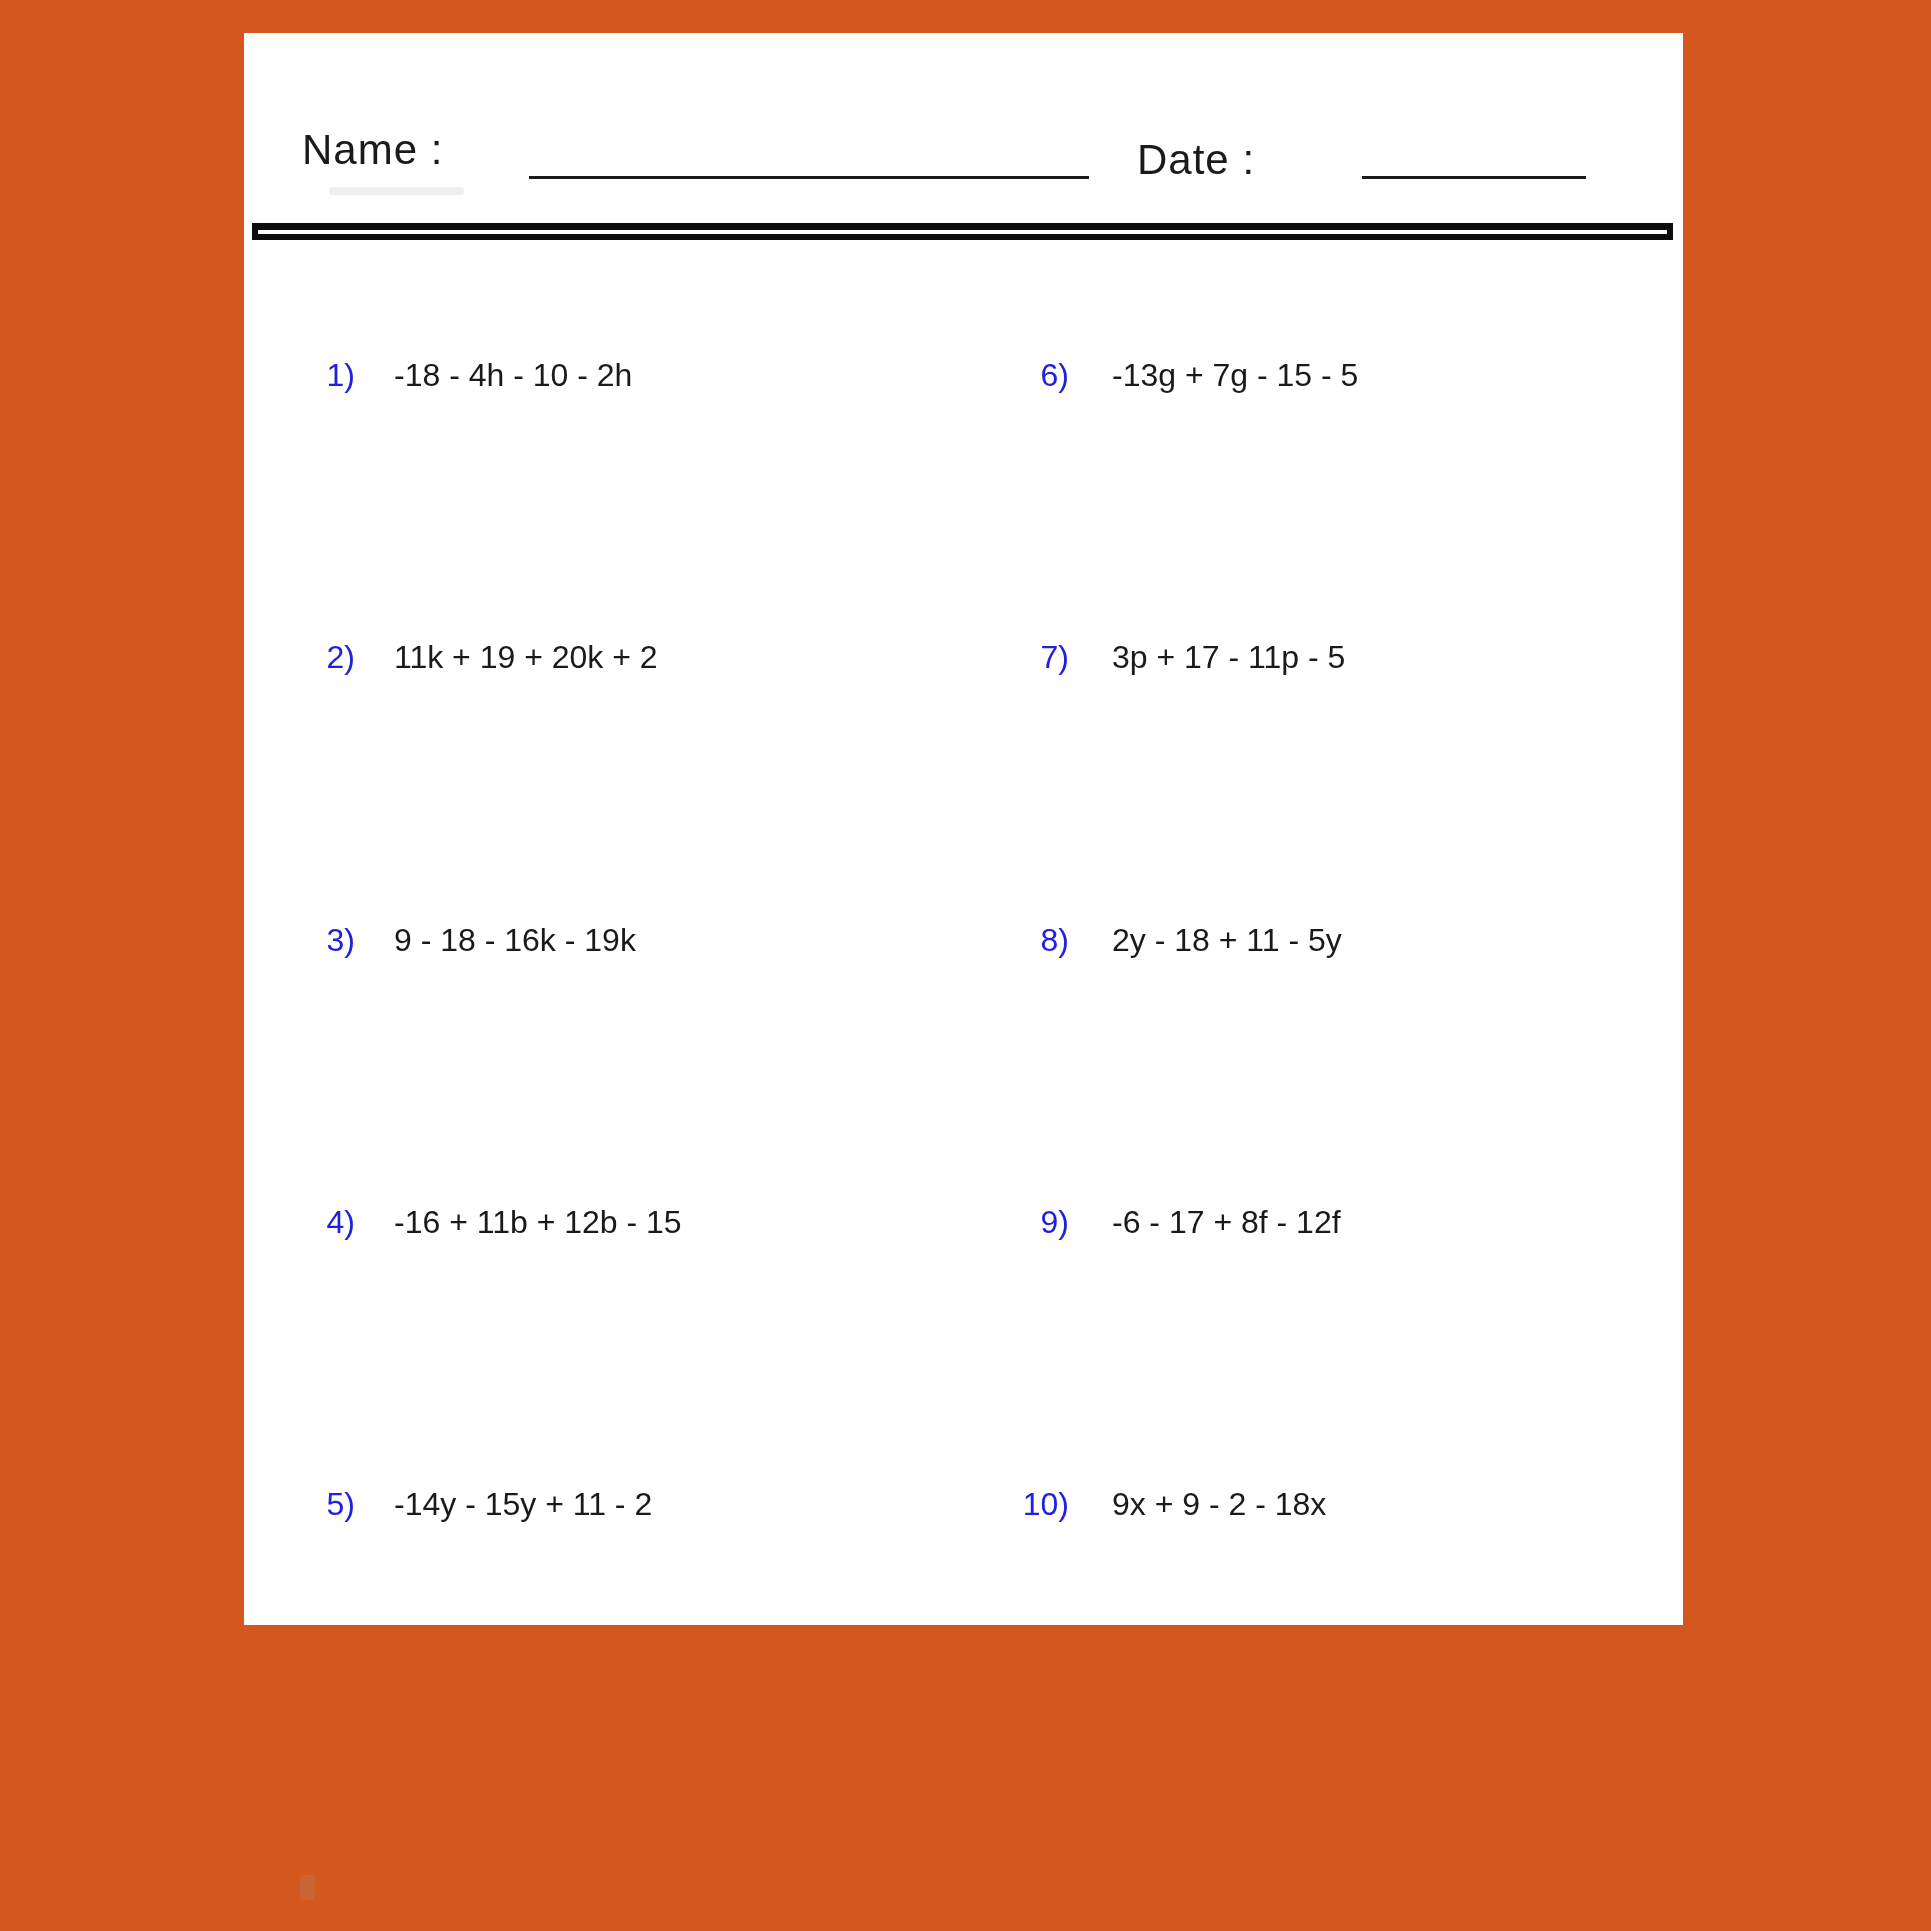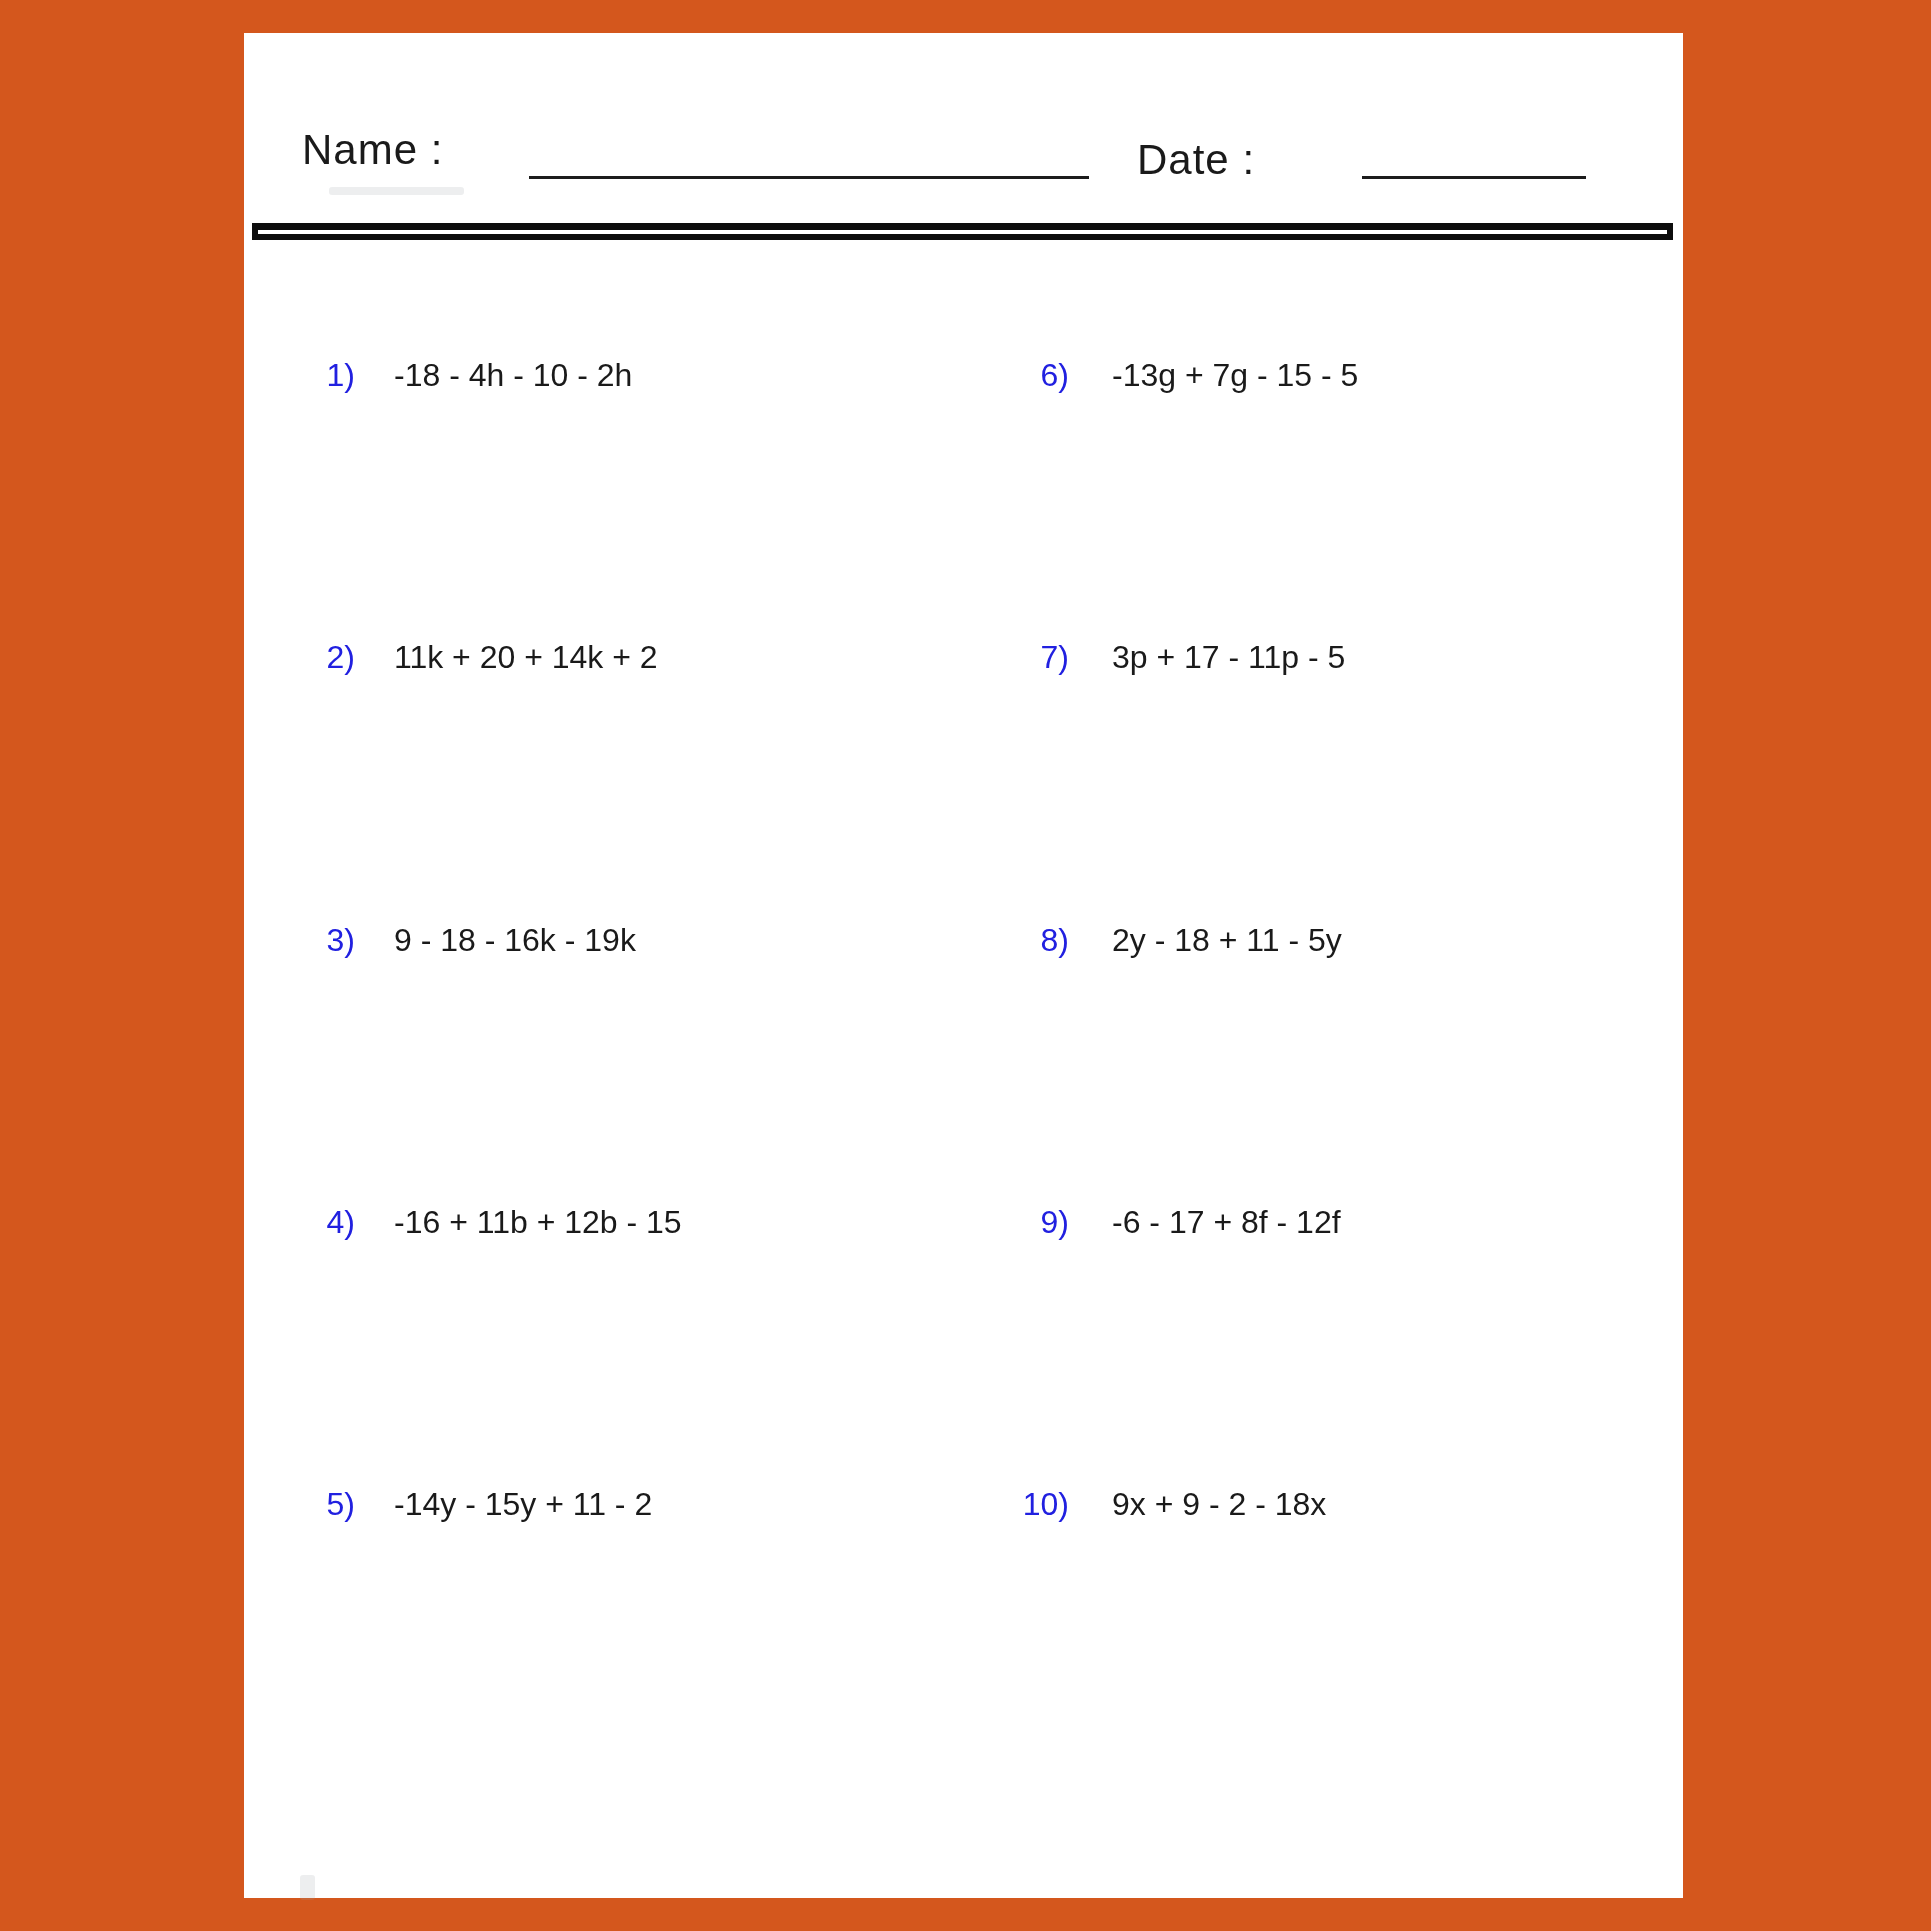--- a/index.html
+++ b/index.html
@@ -12,21 +12,21 @@
     position: relative;
     background: var(--background-orange, #d4571d);
     font-family: "Liberation Sans", sans-serif;
     overflow: hidden;
   }
   .paper {
     position: absolute;
     left: 244px;
     top: 33px;
     width: 1439px;
-    height: 1865px;
+    height: 1592px;
     background: var(--paper-white, #ffffff);
   }
   .hdr-label {
     position: absolute;
     font-size: 42px;
     color: var(--ink, #1a1a1a);
     letter-spacing: 1px;
   }
   .name-label { left: 58px; top: 93px; }
   .date-label { left: 893px; top: 103px; }
@@ -105,21 +105,21 @@
 
   <div class="artifact artifact-a"></div>
   <div class="artifact artifact-b"></div>
 
   <div class="problem col-l row-1">
     <span class="num">1)</span>
     <span class="expr">-18 - 4h - 10 - 2h</span>
   </div>
   <div class="problem col-l row-2">
     <span class="num">2)</span>
-    <span class="expr">11k + 20 + 14k + 2</span>
+    <span class="expr">11k + 19 + 20k + 2</span>
   </div>
   <div class="problem col-l row-3">
     <span class="num">3)</span>
     <span class="expr">9 - 18 - 16k - 19k</span>
   </div>
   <div class="problem col-l row-4">
     <span class="num">4)</span>
     <span class="expr">-16 + 11b + 12b - 15</span>
   </div>
   <div class="problem col-l row-5">

